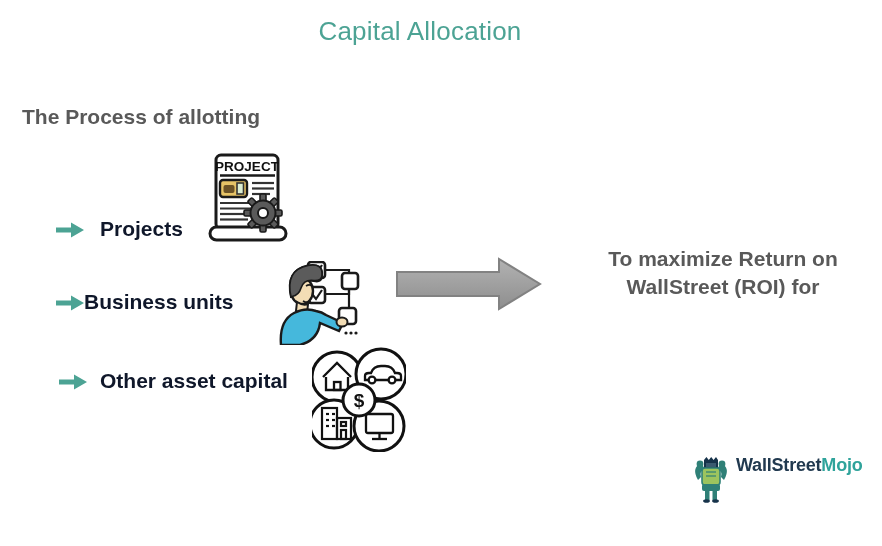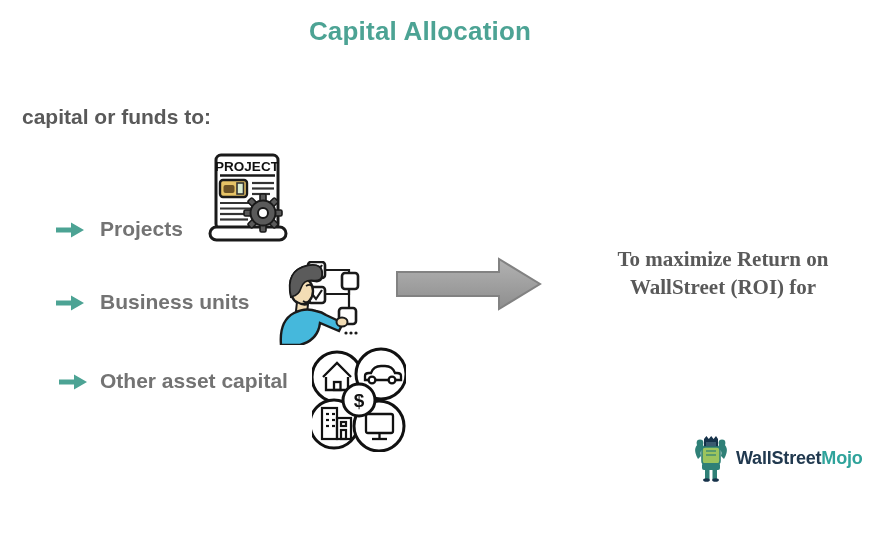--- a/index.html
+++ b/index.html
@@ -4,58 +4,58 @@
 <style>
   html,body{margin:0;padding:0;}
   body{
     width:882px;height:546px;background:#ffffff;
     font-family:"Liberation Sans",sans-serif;
     position:relative;overflow:hidden;
   }
   .abs{position:absolute;}
   #title{
     left:0;top:16px;width:840px;text-align:center;
-    font-size:26px;font-weight:700;color:#4CA394;letter-spacing:.2px;
+    font-size:26px;font-weight:400;color:#4CA394;letter-spacing:.2px;
   }
   #intro{
     left:22px;top:101px;font-size:21px;font-weight:700;
     color:#595959;line-height:31px;
   }
   .bullet-label{
-    font-size:21px;font-weight:700;color:#737373;white-space:nowrap;
+    font-size:21px;font-weight:700;color:#0f172a;white-space:nowrap;
   }
   #bullet-label-1{left:100px;top:217px;}
-  #bullet-label-2{left:100px;top:290px;}
+  #bullet-label-2{left:84px;top:290px;}
   #bullet-label-3{left:100px;top:369px;}
   #bullet-arrow-1{left:55px;top:221px;}
   #bullet-arrow-2{left:55px;top:294px;}
   #bullet-arrow-3{left:58px;top:373px;}
   #project-icon{left:206px;top:152px;}
   #person-icon{left:278px;top:261px;}
   #assets-icon{left:312px;top:346px;}
   #flow-arrow{left:395px;top:256px;}
   #outcome{
     left:575px;top:245px;width:296px;text-align:center;
-    font-size:21px;font-weight:700;color:#595959;line-height:28px;font-family:Liberation Serif, serif;
-  }
-  #logo{left:690px;top:434px;display:flex;align-items:center;}
+    font-size:21px;font-weight:700;color:#595959;line-height:28px;
+  }
+  #logo{left:690px;top:455px;display:flex;align-items:flex-start;}
   #logo-text{font-size:18px;font-weight:700;margin-left:4px;letter-spacing:-0.2px;}
   #logo-part1{color:#21394F;}
   #logo-part2{color:#2FA39B;}
   svg{display:block;}
 </style>
 </head>
 <body>
 
 <div id="canvas">
 
   <div id="title" class="abs">Capital Allocation</div>
 
   <div id="intro" class="abs">
-    <div>capital or funds to:</div>
+    <div>The Process of allotting</div>
   </div>
 
   <div id="bullet-arrow-1" class="abs">
     <svg width="30" height="18" viewBox="0 0 30 18">
         <path d="M1 6.5 H16 V1.5 L29 9 L16 16.5 V11.5 H1 Z" fill="#4CA394"></path>
       </svg>
   </div>
   <div id="bullet-arrow-2" class="abs">
     <svg width="30" height="18" viewBox="0 0 30 18">
         <path d="M1 6.5 H16 V1.5 L29 9 L16 16.5 V11.5 H1 Z" fill="#4CA394"></path>

